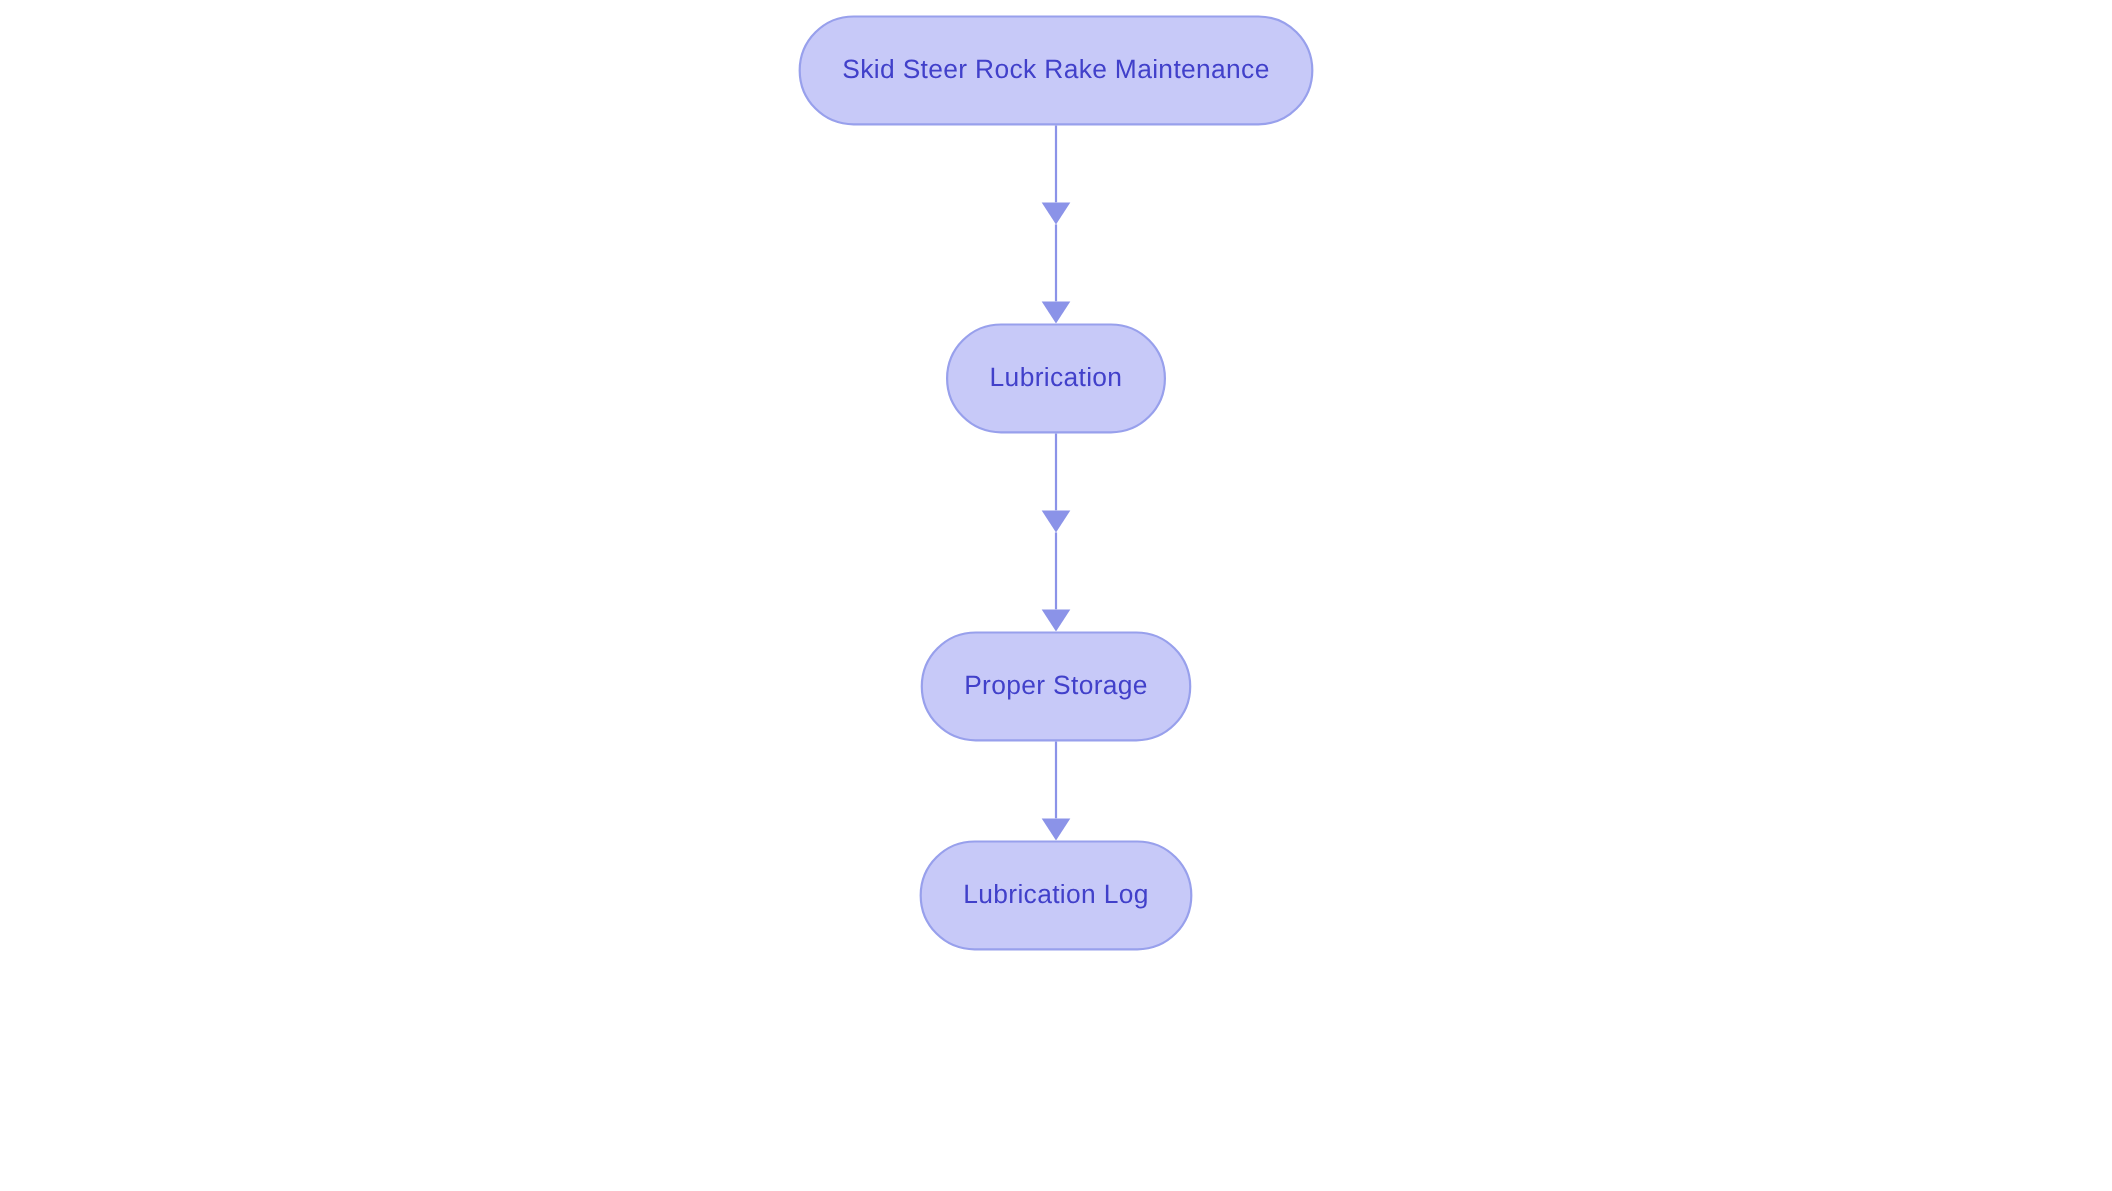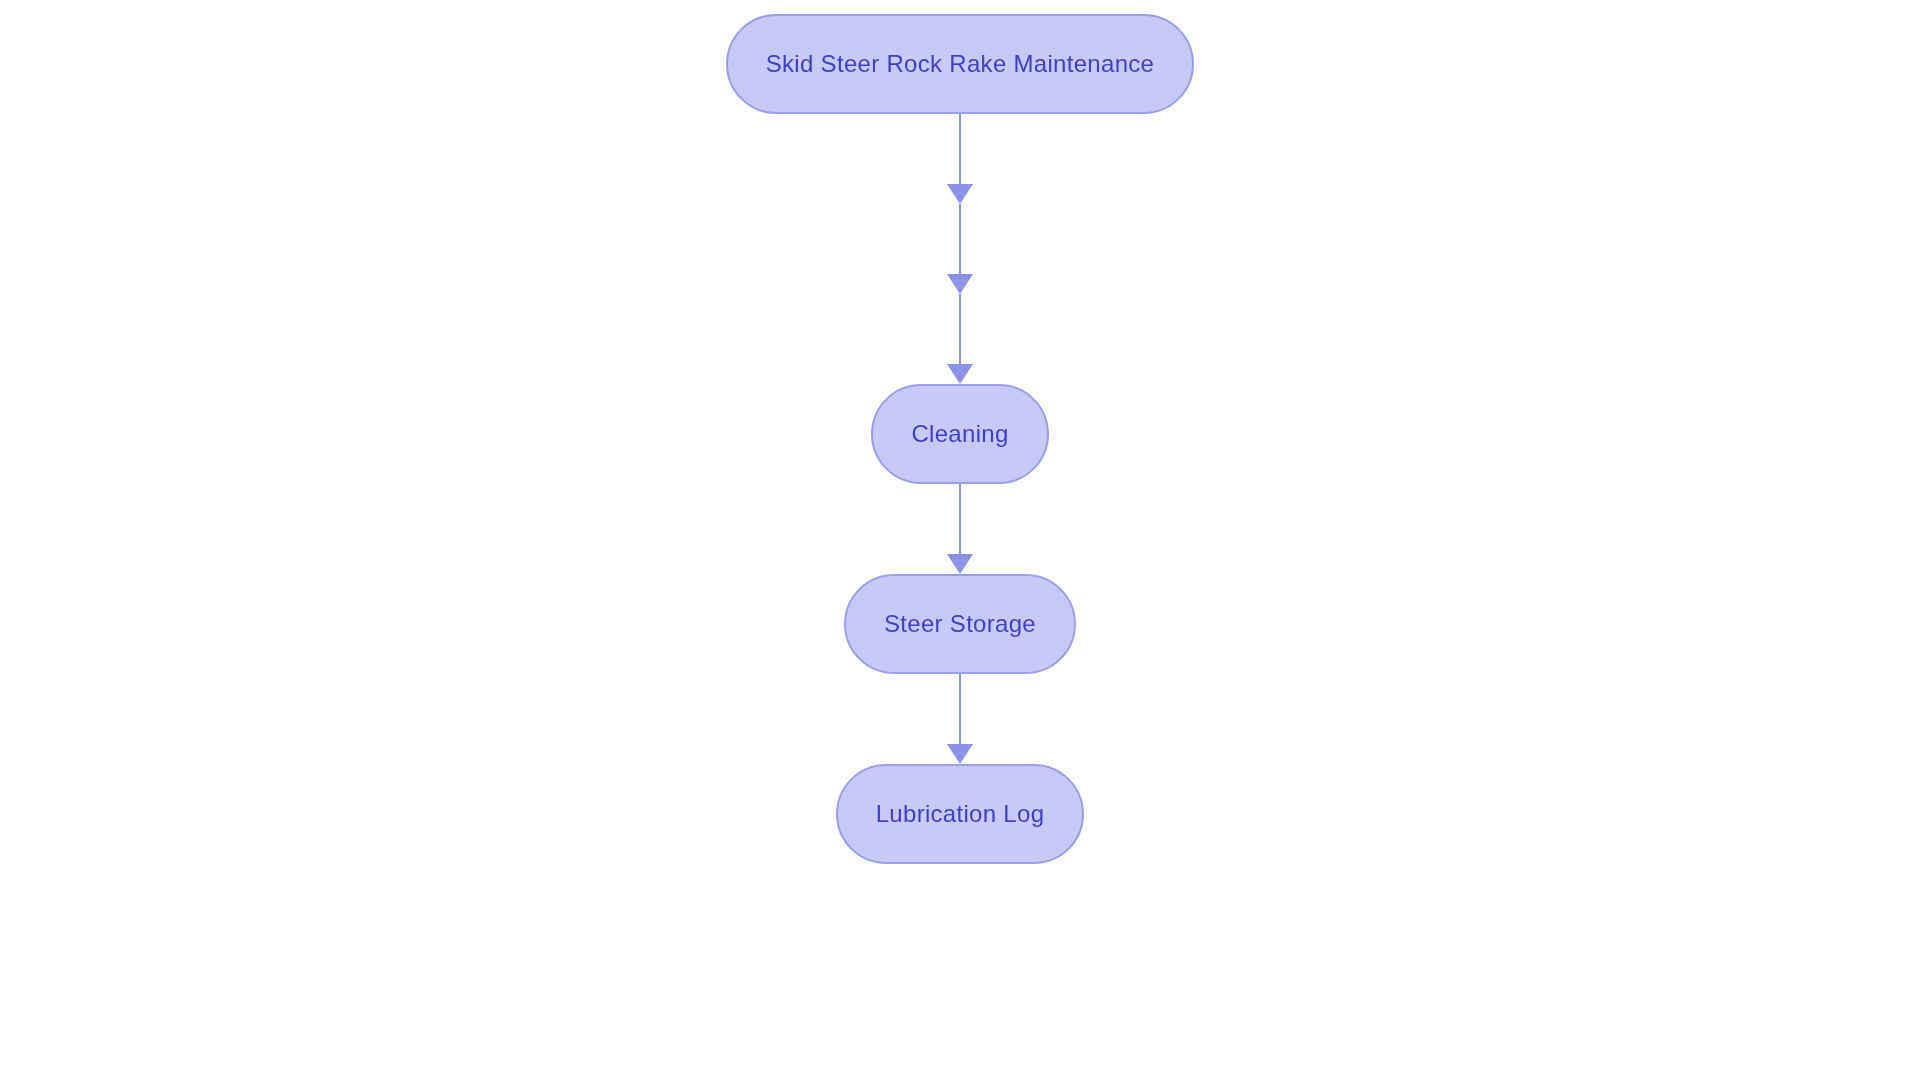--- a/index.html
+++ b/index.html
@@ -76,37 +76,37 @@
     <div class="arrow-line"></div>
     <div class="arrow-head"></div>
   </div>
 
 
   <div class="connector">
     <div class="arrow-line"></div>
     <div class="arrow-head"></div>
   </div>
 
+  <div class="node">
+    <span class="node-label">Lubrication</span>
+  </div>
+
+  <div class="connector">
+    <div class="arrow-line"></div>
+    <div class="arrow-head"></div>
+  </div>
+
 
   <div class="connector">
     <div class="arrow-line"></div>
     <div class="arrow-head"></div>
   </div>
 
   <div class="node">
-    <span class="node-label">Cleaning</span>
-  </div>
-
-  <div class="connector">
-    <div class="arrow-line"></div>
-    <div class="arrow-head"></div>
-  </div>
-
-  <div class="node">
-    <span class="node-label">Steer Storage</span>
+    <span class="node-label">Proper Storage</span>
   </div>
 
   <div class="connector">
     <div class="arrow-line"></div>
     <div class="arrow-head"></div>
   </div>
 
   <div class="node">
     <span class="node-label">Lubrication Log</span>
   </div>

